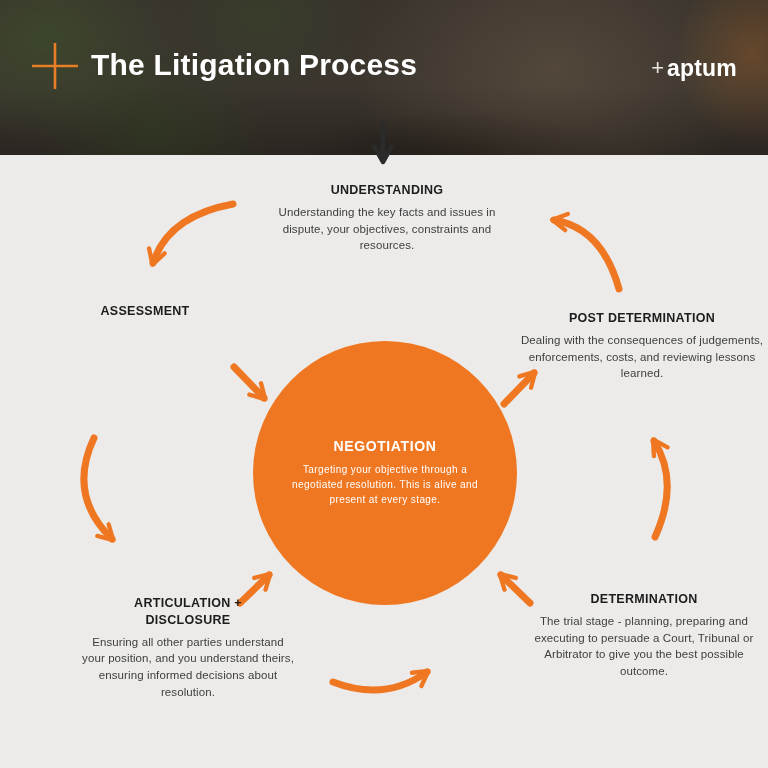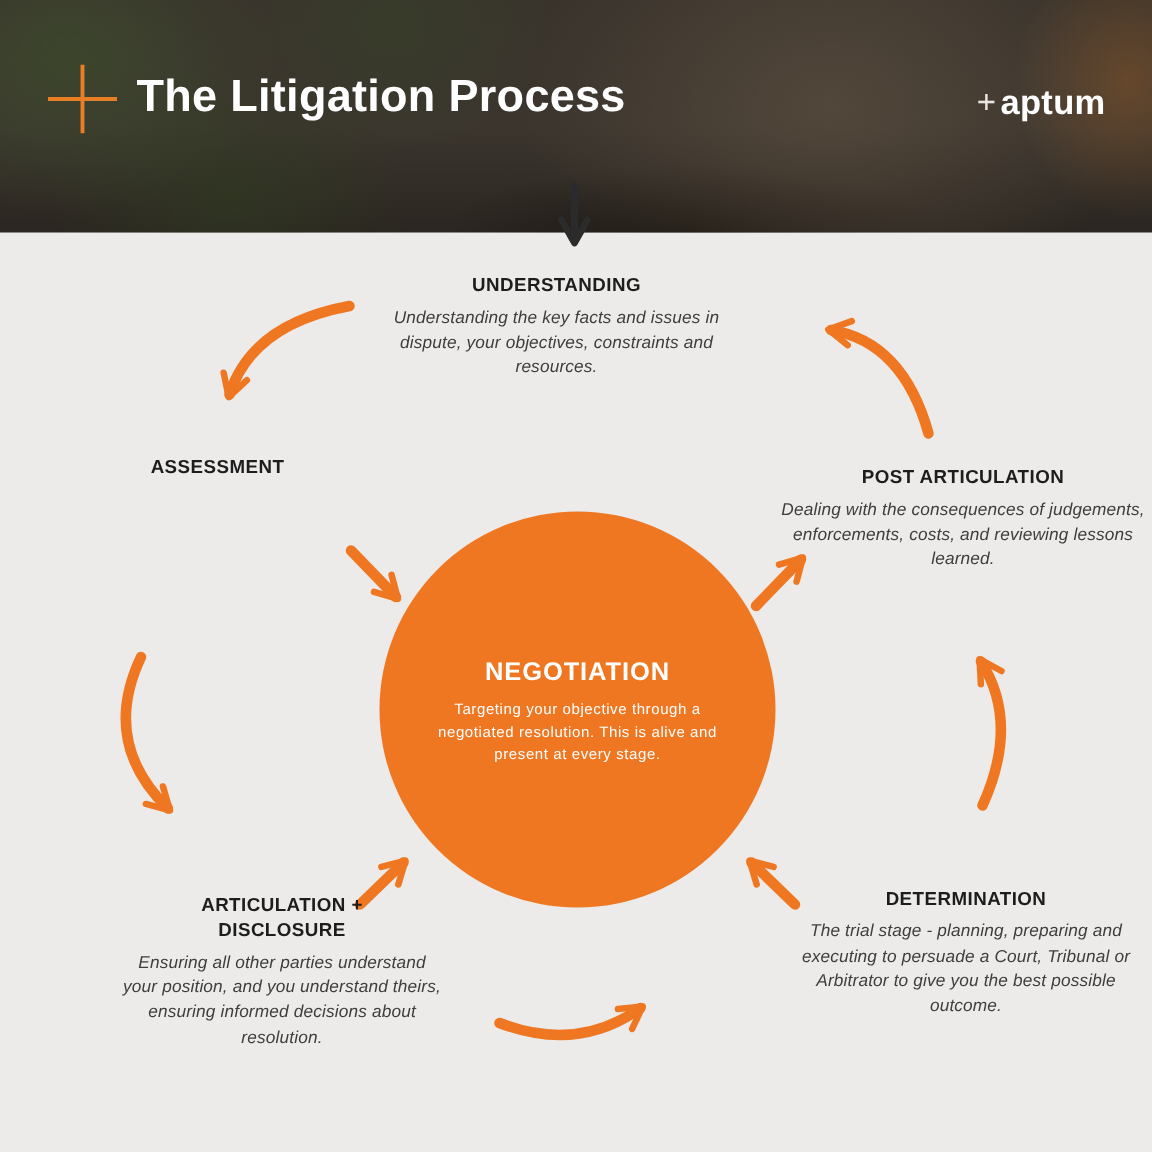--- a/index.html
+++ b/index.html
@@ -82,23 +82,22 @@
     color: #1d1d1d;
     letter-spacing: 0.3px;
     margin: 0 auto 5px auto;
     line-height: 1.35;
   }
   .stage-desc {
     font-size: 11.5px;
     line-height: 1.45;
     color: #3e3e3e;
     letter-spacing: 0.1px;
-    font-style: italic;
-  }
-  .stage-understanding { left: 254px; top: 182px; width: 234px; }
+  }
+  .stage-understanding { left: 270px; top: 182px; width: 234px; }
   .stage-assessment { left: 32px; top: 303px; width: 226px; }
   .stage-post-determination { left: 520px; top: 310px; width: 244px; }
   .stage-articulation { left: 40px; top: 595px; width: 214px; margin-left: 41px; }
   .stage-articulation .stage-title { max-width: 150px; }
   .stage-determination { left: 525px; top: 591px; width: 238px; }
 
   
   .circle {
     position: absolute;
     left: 253px; top: 341px;
@@ -107,21 +106,21 @@
     background: #EF7722;
     display: flex;
     flex-direction: column;
     align-items: center;
     justify-content: flex-start;
     padding-top: 97px;
     text-align: center;
   }
   .circle-title {
     color: #ffffff;
-    font-size: 17px;
+    font-size: 14px;
     font-weight: 700;
     letter-spacing: 0.6px;
     margin-bottom: 8px;
   }
   .circle-desc {
     color: #ffffff;
     font-size: 10px;
     line-height: 1.5;
     letter-spacing: 0.4px;
     width: 218px;
@@ -173,21 +172,21 @@
   <section class="stage stage-understanding">
     <h2 class="stage-title">UNDERSTANDING</h2>
     <p class="stage-desc">Understanding the key facts and issues in dispute, your objectives, constraints and resources.</p>
   </section>
 
   <section class="stage stage-assessment">
     <h2 class="stage-title">ASSESSMENT</h2>
   </section>
 
   <section class="stage stage-post-determination">
-    <h2 class="stage-title">POST ARTICULATION</h2>
+    <h2 class="stage-title">POST DETERMINATION</h2>
     <p class="stage-desc">Dealing with the consequences of judgements, enforcements, costs, and reviewing lessons learned.</p>
   </section>
 
   <section class="stage stage-articulation">
     <h2 class="stage-title">ARTICULATION + DISCLOSURE</h2>
     <p class="stage-desc">Ensuring all other parties understand your position, and you understand theirs, ensuring informed decisions about resolution.</p>
   </section>
 
   <section class="stage stage-determination">
     <h2 class="stage-title">DETERMINATION</h2>

